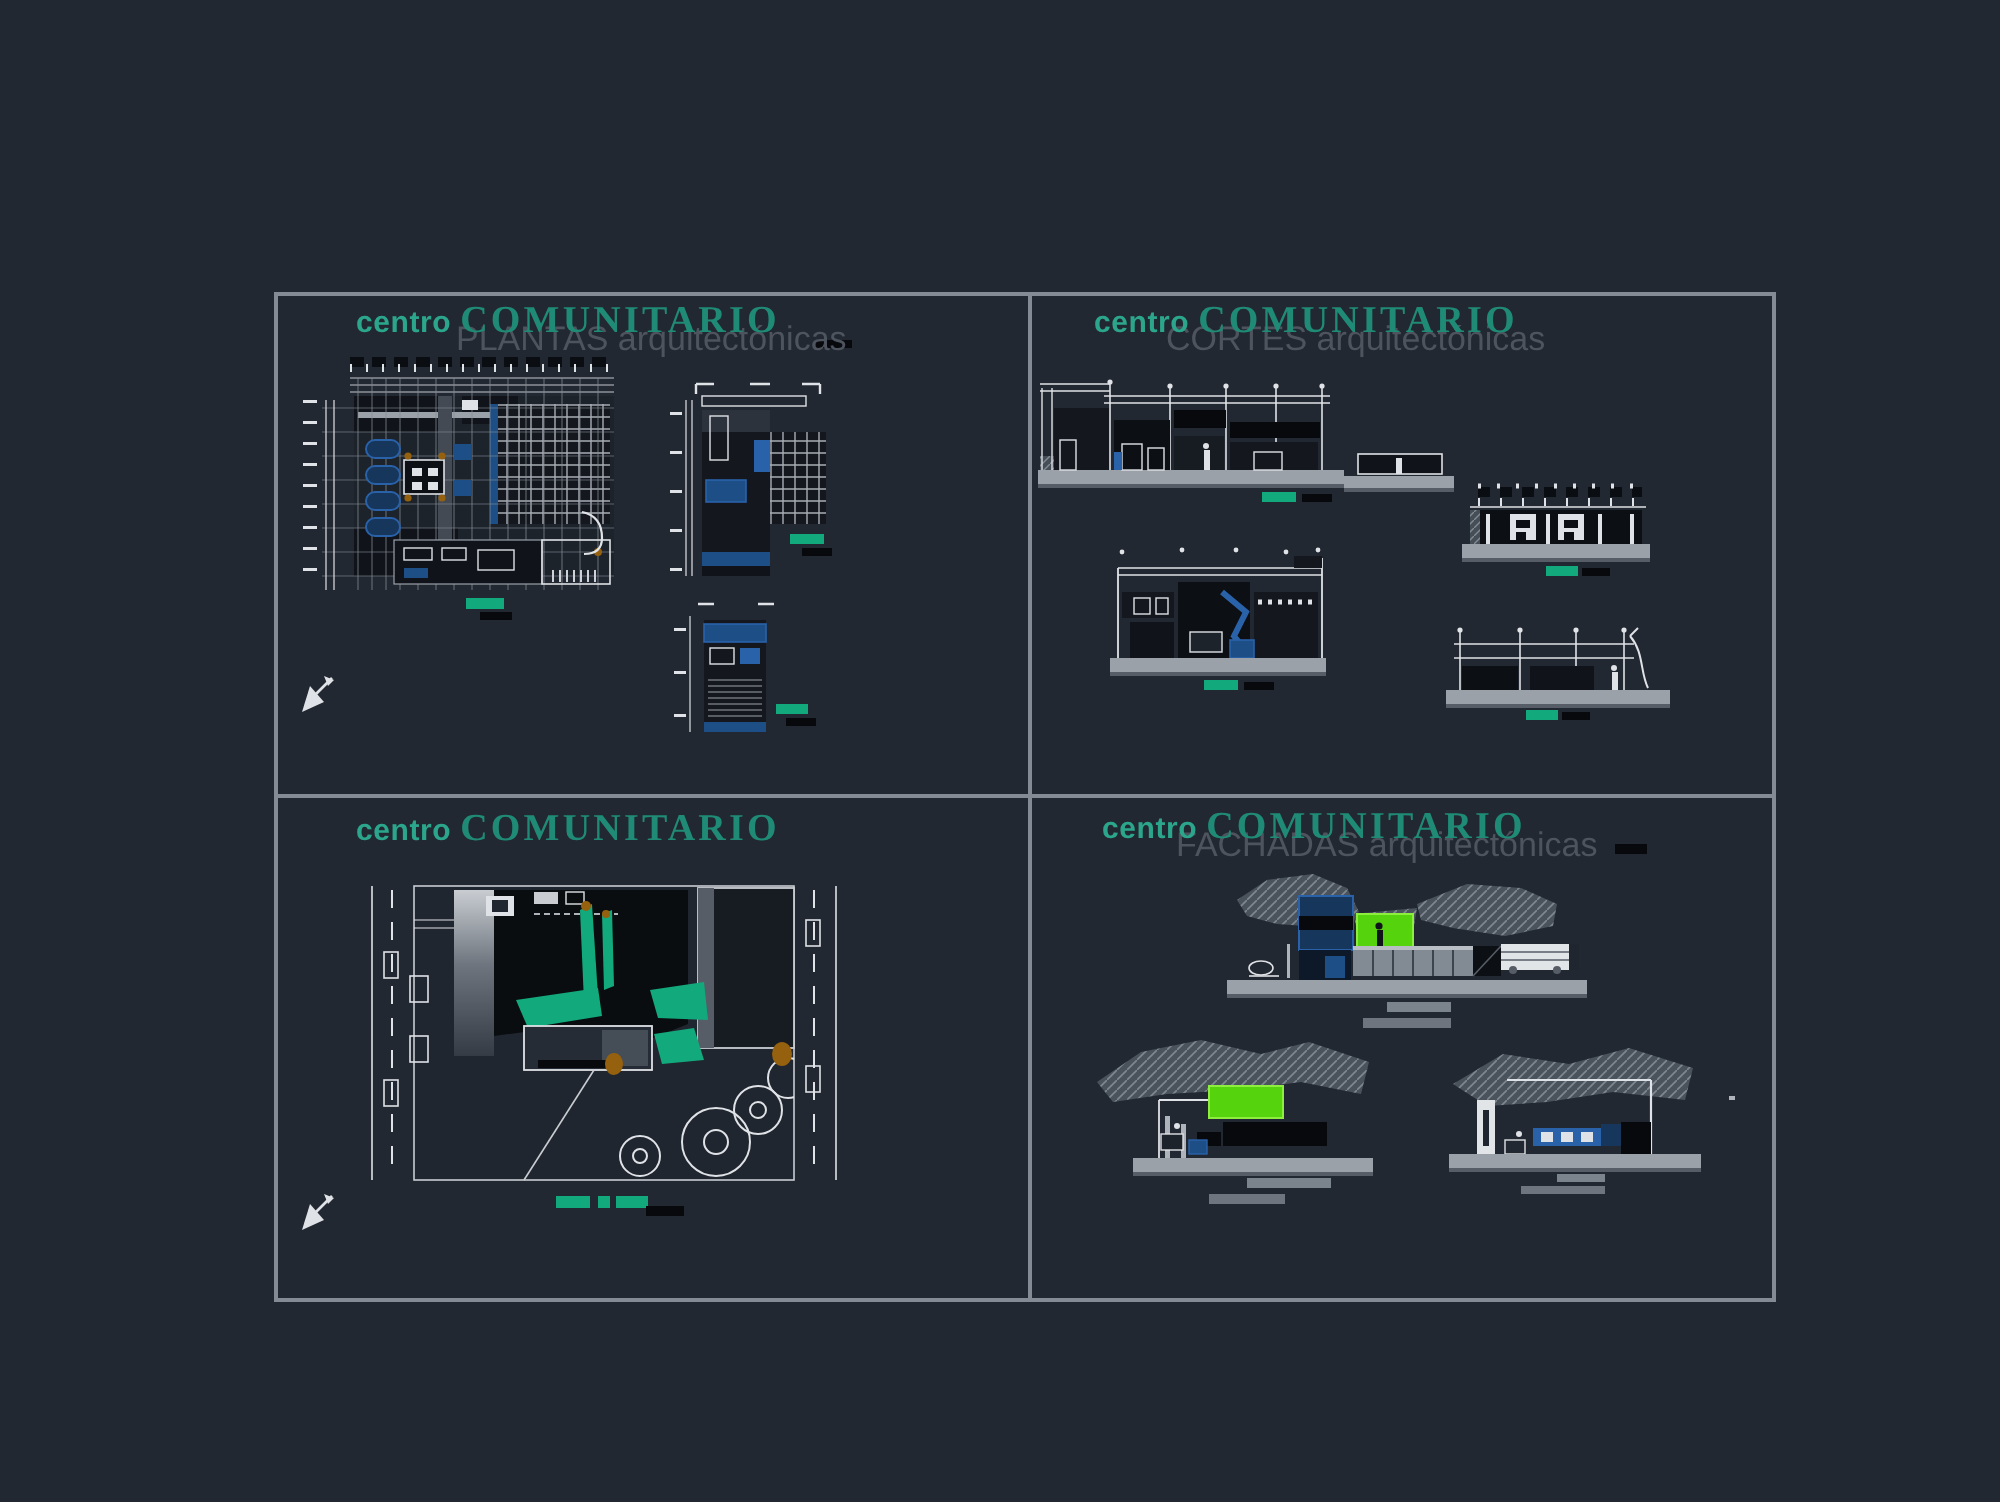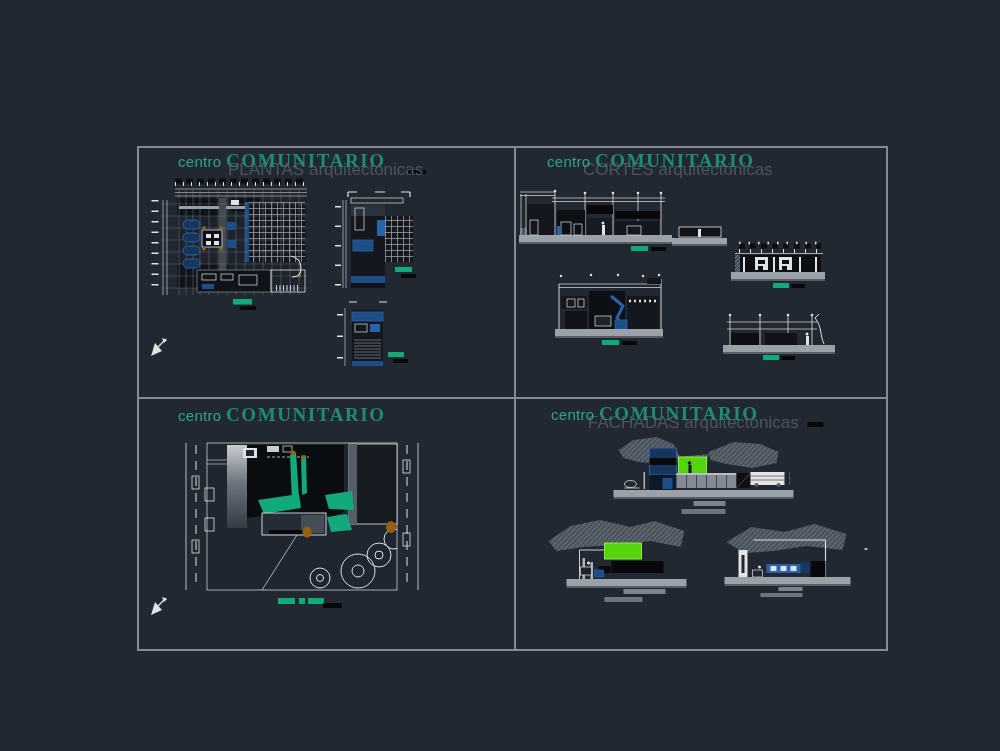--- a/index.html
+++ b/index.html
@@ -6,21 +6,21 @@
   .stage{position:relative;width:1000px;height:751px;overflow:hidden;background:var(--background,#222831);}
   .frame{position:absolute;left:137px;top:146px;width:751px;height:505px;border:2px solid var(--frame,#848b94);box-sizing:border-box;}
   .div-v{position:absolute;left:514px;top:146px;width:2px;height:505px;background:var(--frame,#848b94);}
   .div-h{position:absolute;left:137px;top:397px;width:751px;height:2px;background:var(--frame,#848b94);}
   .quad{position:absolute;width:375px;height:250px;}
   #q-tl{left:139px;top:148px;}
   #q-tr{left:517px;top:148px;width:371px;}
   #q-bl{left:139px;top:400px;}
   #q-br{left:517px;top:400px;width:414px;}
   .title{position:absolute;white-space:nowrap;z-index:2;line-height:1;}
-  .t-small{font-size:15px;font-weight:normal;color:var(--title-teal,#2ba68c);letter-spacing:.3px;}
+  .t-small{font-size:15px;font-weight:bold;color:var(--title-teal,#2ba68c);letter-spacing:.3px;}
   .t-large{font-size:19px;font-weight:bold;color:var(--title-teal-large,#1f8b76);letter-spacing:1.6px;font-family:Liberation Serif, serif;}
   .subtitle{position:absolute;font-size:17px;color:var(--subtitle-gray,#4d545e);white-space:nowrap;z-index:1;}
   svg.draw{position:absolute;left:0;top:0;width:100%;height:100%;}
   .sw{stroke:var(--line-white,#dfe2e6);fill:none;}
   .fw{fill:var(--line-white,#dfe2e6);}
   .fg{fill:var(--ground-gray,#9aa1a9);}
   .fgd{fill:var(--ground-dark,#565d66);}
   .fm{fill:var(--mid-gray,#7b838c);}
   .fb{fill:var(--black-fill,#07090c);}
   .ft{fill:var(--legend-teal,#12a97d);}

